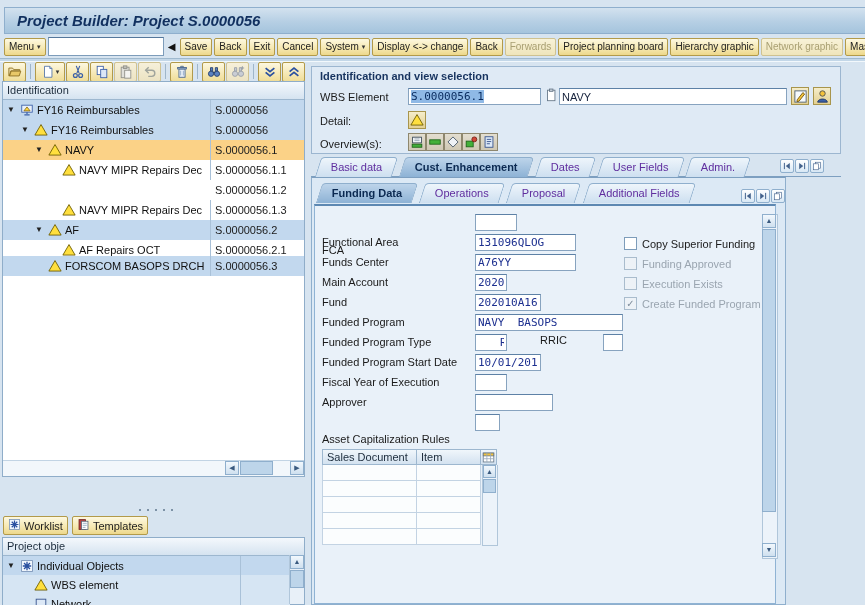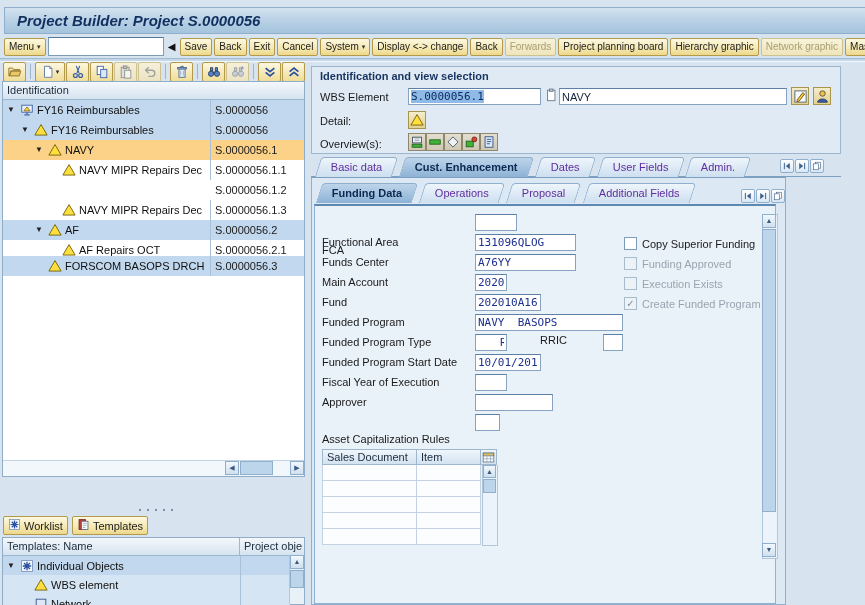--- a/index.html
+++ b/index.html
@@ -343,21 +343,20 @@
             <rect x="2.5" y="2" width="8" height="12" fill="#b84040" stroke="#702020"></rect>
             <rect x="5.5" y="4" width="8" height="10" fill="#fff" stroke="#556677"></rect>
             <path d="M7 6.5 h5 M7 9 h5 M7 11.5 h3.5" stroke="#88a0b8"></path>
           </svg></span>
         <span>Templates</span>
       </button>
   </div>
 
   <div class="panel" style="left:2px;top:537px;width:303px;height:68px;background:#cfe2f2;">
     <div class="phead">
-      <div class="phc" style="width:237px;border-right:1px solid #9db7cf;">Templates: Name</div>
       <div class="phc" style="flex:1;">Project obje</div>
     </div>
     <div id="tpl-rows">
         <div class="trow" style="height: 19px;">
           <div class="c1 vblue" style="width: 237px;">
             <span class="texp" style="left:4px">▼</span>
             <span class="tico" style="left:17px"><svg width="14" height="14" viewBox="0 0 16 16">
                 <rect x="1.8" y="1.8" width="12.4" height="12.4" fill="#f2f7fd" stroke="#7a94b8"></rect>
                 <path d="M8 3.2 V12.8 M3.2 8 H12.8 M4.6 4.6 L11.4 11.4 M11.4 4.6 L4.6 11.4" stroke="#2a50a0" stroke-width="1.5"></path>
               </svg></span>

